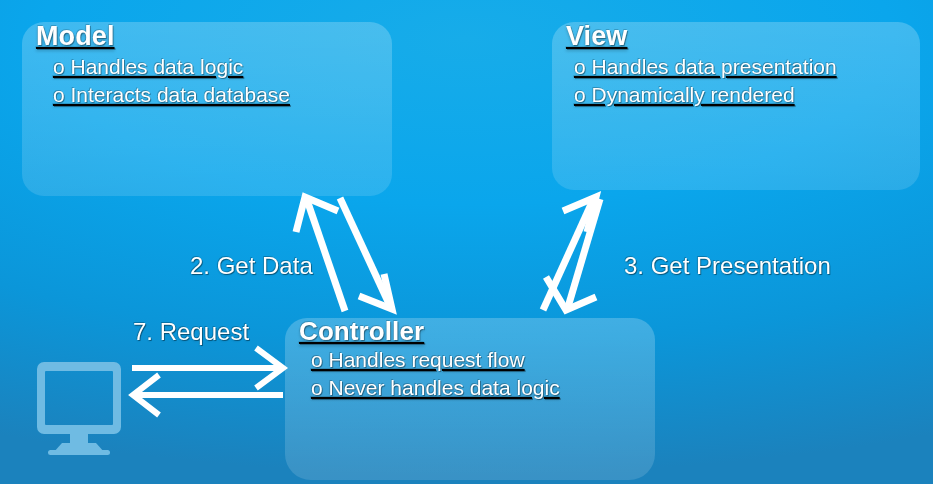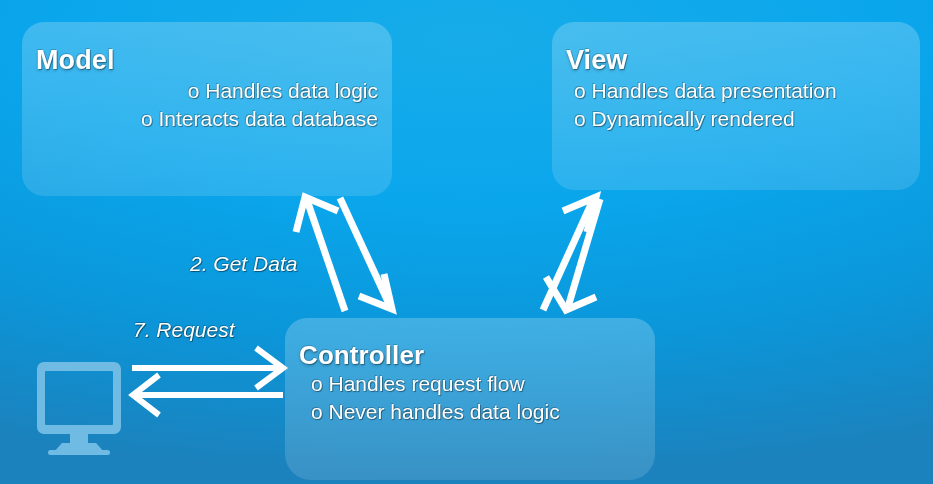--- a/index.html
+++ b/index.html
@@ -14,21 +14,22 @@
     background:
       radial-gradient(ellipse 120% 90% at 50% 8%, #17ace9 0%, #0aa6ec 38%, #0b96d9 70%, #1b82bd 100%);
     overflow:hidden;
   }
 
   
   .box {
     position:absolute;
     border-radius:22px;
     background:linear-gradient(180deg, rgba(255,255,255,0.22) 0%, rgba(255,255,255,0.17) 55%, rgba(255,255,255,0.13) 100%);
-    padding:24px 14px 0 14px;
+    padding:0 14px 0 14px;
+    text-decoration:underline;
   }
   #model-box      { left:22px;  top:22px;  width:370px; height:174px; }
   #view-box       { left:552px; top:22px;  width:368px; height:168px; }
   #controller-box { left:285px; top:318px; width:370px; height:162px; border-radius:22px 22px 26px 26px; }
 
   .box-title {
     font-size:27px;
     font-weight:bold;
     color:#ffffff;
     letter-spacing:.1px;
@@ -44,34 +45,33 @@
     color:#ffffff;
     line-height:1.33;
     white-space:nowrap;
     text-shadow:
        1px 1px 0 rgba(0,0,0,.32),
       -0.7px -0.7px 0 rgba(0,0,0,.22),
        0 1px 2px rgba(0,0,0,.18);
   }
   #controller-box .box-title { font-size:26px; margin-bottom:1px; }
   #controller-box .bullet    { margin-left:12px; }
-  #model-box .bullet         { margin-left:17px;text-align:right; }
+  #model-box .bullet         { margin-left:17px; }
   #view-box  .bullet         { margin-left:8px; }
 
   
   .edge-label {
     position:absolute;
-    font-size:21px;
+    font-size:24px;
     color:#ffffff;
     white-space:nowrap;
     text-shadow:
        1px 1px 0 rgba(0,0,0,.34),
       -0.7px -0.7px 0 rgba(0,0,0,.22),
        0 1px 2px rgba(0,0,0,.2);
-    font-style: italic;
   }
   #label-get-data     { left:190px; top:252px; }
   #label-get-present  { left:624px; top:252px; }
   #label-request      { left:133px; top:318px; }
   #label-response     { left:128px; top:416px; }
 
   
   #arrows { position:absolute; left:0; top:0; width:933px; height:484px; pointer-events:none; }
 </style>
 </head>
@@ -132,15 +132,16 @@
       <polyline points="563,211 596,197 587,232" stroke-width="7" fill="none"></polyline>
     </g>
 
     <g stroke="#ffffff" fill="none" stroke-width="7" stroke-linecap="butt" stroke-linejoin="miter">
       <line x1="600" y1="199" x2="568" y2="307"></line>
       <polyline points="546,277 566,310 596,297" stroke-width="7" fill="none"></polyline>
     </g>
   </svg>
 
   <div class="edge-label" id="label-get-data">2. Get Data</div>
+  <div class="edge-label" id="label-get-present">3. Get Presentation</div>
   <div class="edge-label" id="label-request">7. Request</div>
 
 </div>
 
 </body></html>

